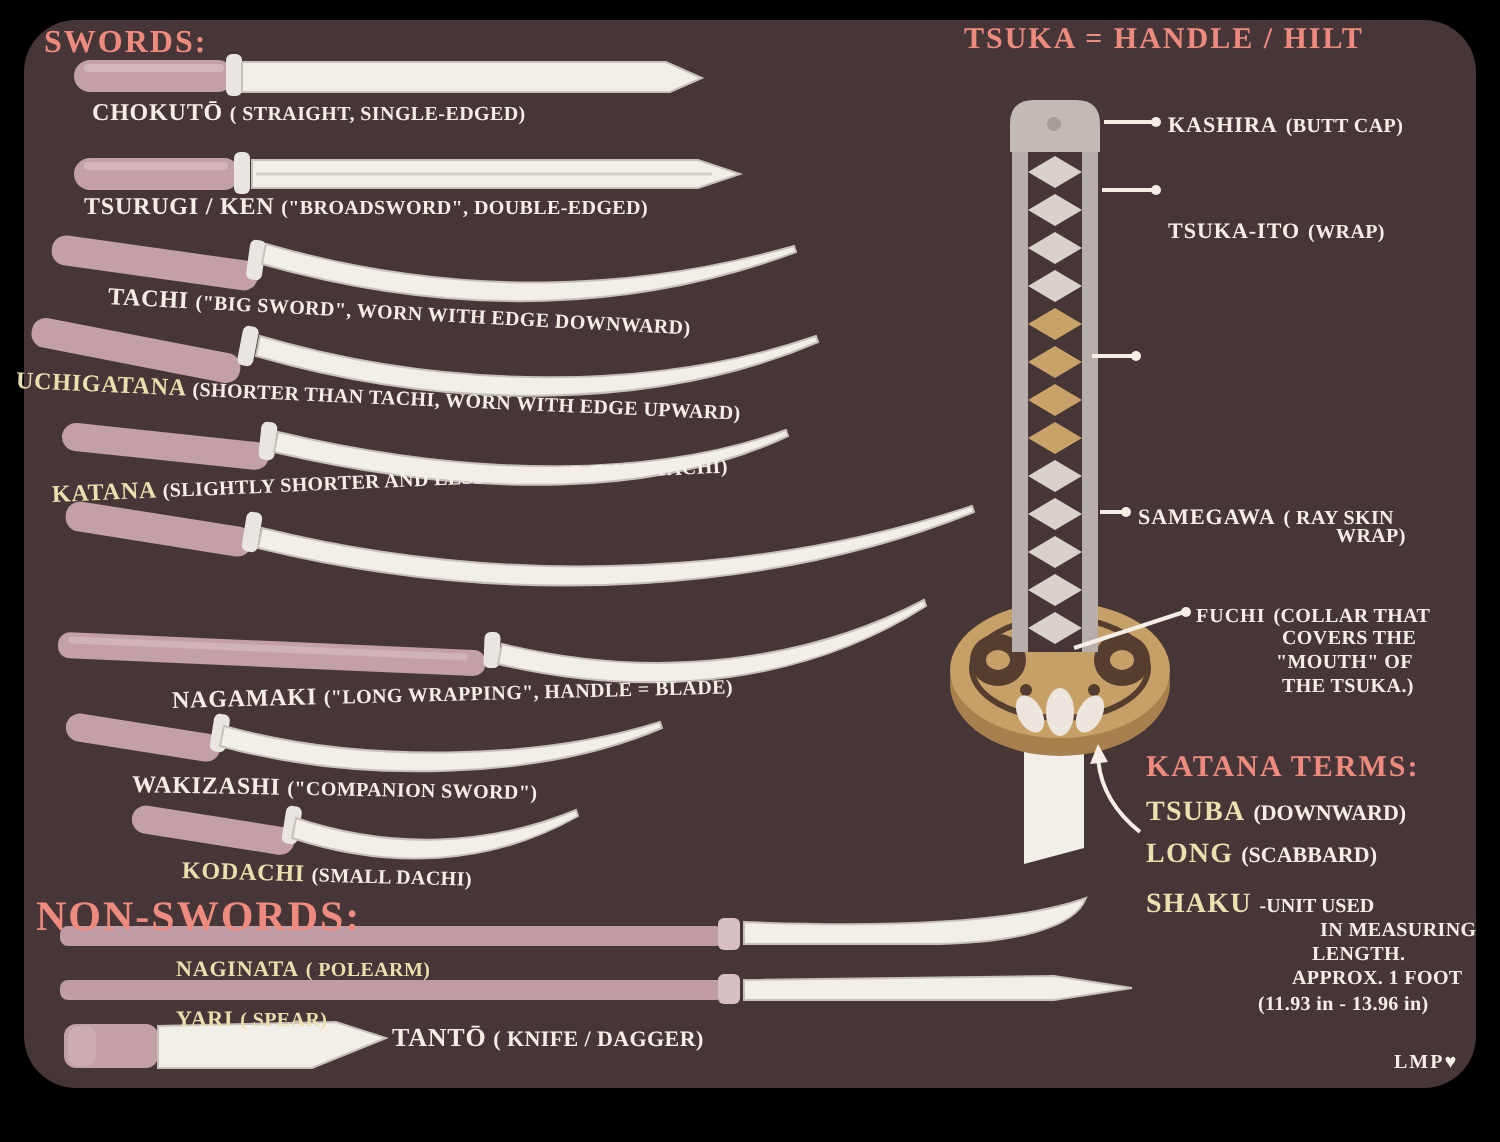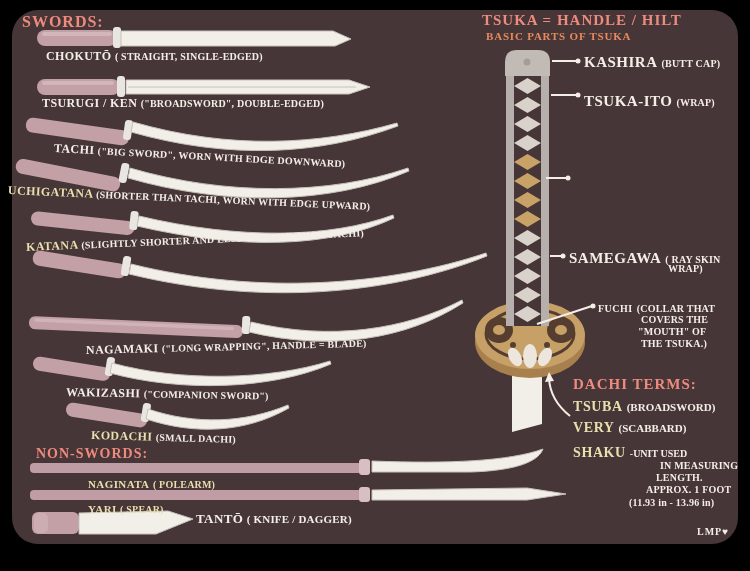--- a/index.html
+++ b/index.html
@@ -11,21 +11,21 @@
   .lbl{position:absolute;white-space:nowrap;font-weight:bold;font-size:12px;color:#f4eee6;
        letter-spacing:.4px;transform-origin:left center;line-height:1.05;}
   .lbl .nm{font-size:12px;}
   .lbl .ds{font-size:10px;letter-spacing:.2px;}
   .big .nm{font-size:13px;}
   .big .ds{font-size:11px;}
   .yellow{color:#eadfae;}
   .hdr{position:absolute;white-space:nowrap;font-weight:bold;font-size:16px;color:#ee8a7e;letter-spacing:1px;}
   .subhdr{position:absolute;white-space:nowrap;font-weight:bold;font-size:11px;color:#e8895e;letter-spacing:.8px;}
   .part{position:absolute;white-space:nowrap;font-weight:bold;color:#f4eee6;}
-  .part .pn{font-size:15px;letter-spacing:.5px;}
+  .part .pn{font-size:11px;letter-spacing:.5px;}
   .part .pd{font-size:10px;letter-spacing:.2px;}
   .sub{position:absolute;white-space:nowrap;font-weight:bold;font-size:10px;color:#f4eee6;letter-spacing:.2px;}
   .term{position:absolute;white-space:nowrap;font-weight:bold;}
   .term .tn{font-size:14px;color:#eadfae;letter-spacing:.6px;}
   .term .td{font-size:11px;color:#f4eee6;}
   .credit{position:absolute;font-weight:bold;font-size:10px;color:#f4eee6;letter-spacing:1px;}
 </style>
 </head>
 <body>
 
@@ -200,68 +200,67 @@
   </div>
   <div class="lbl" style="left:66px;top:386px;transform:rotate(1deg)">
     <span class="nm">WAKIZASHI</span>
     <span class="ds">("COMPANION SWORD")</span>
   </div>
   <div class="lbl" style="left:91px;top:429px;transform:rotate(1.5deg)">
     <span class="nm yellow">KODACHI</span>
     <span class="ds">(SMALL DACHI)</span>
   </div>
 
-  <div class="hdr" style="left:36px;top:446px;font-size:14px">NON-SWORDS:</div>
+  <div class="hdr" style="left:18px;top:446px;font-size:21px">NON-SWORDS:</div>
 
   <div class="lbl" style="left:88px;top:478px">
     <span class="nm yellow" style="font-size:11px">NAGINATA</span>
     <span class="ds yellow">( POLEARM)</span>
   </div>
   <div class="lbl" style="left:88px;top:503px">
     <span class="nm yellow" style="font-size:11px">YARI</span>
     <span class="ds yellow">( SPEAR)</span>
   </div>
   <div class="lbl big" style="left:196px;top:512px">
     <span class="nm">TANTŌ</span>
     <span class="ds">( KNIFE / DAGGER)</span>
   </div>
 
   <div class="hdr" style="left:482px;top:12px;font-size:15px">TSUKA = HANDLE / HILT</div>
-  <div class="subhdr" style="left:486px;top:30px">BASIC PARTS OF TSUKA</div>
 
   <div class="part" style="left:584px;top:53px">
     <span class="pn">KASHIRA</span>
     <span class="pd">(BUTT CAP)</span>
   </div>
-  <div class="part" style="left:584px;top:92px">
+  <div class="part" style="left:584px;top:106px">
     <span class="pn">TSUKA-ITO</span>
     <span class="pd">(WRAP)</span>
   </div>
   <div class="part" style="left:569px;top:249px">
     <span class="pn">SAMEGAWA</span>
     <span class="pd">( RAY SKIN</span>
   </div>
   <div class="sub" style="left:668px;top:263px">WRAP)</div>
 
   <div class="part" style="left:598px;top:298px">
     <span class="pn" style="font-size:10px">FUCHI</span>
     <span class="pd">(COLLAR THAT</span>
   </div>
   <div class="sub" style="left:641px;top:314px">COVERS THE</div>
   <div class="sub" style="left:638px;top:326px">"MOUTH" OF</div>
   <div class="sub" style="left:641px;top:338px">THE TSUKA.)</div>
 
-  <div class="hdr" style="left:573px;top:376px;font-size:15px">DACHI TERMS:</div>
+  <div class="hdr" style="left:573px;top:376px;font-size:15px">KATANA TERMS:</div>
 
   <div class="term" style="left:573px;top:397px">
     <span class="tn">TSUBA</span>
-    <span class="td">(BROADSWORD)</span>
+    <span class="td">(DOWNWARD)</span>
   </div>
   <div class="term" style="left:573px;top:418px">
-    <span class="tn">VERY</span>
+    <span class="tn">LONG</span>
     <span class="td">(SCABBARD)</span>
   </div>
   <div class="term" style="left:573px;top:443px">
     <span class="tn">SHAKU</span>
     <span class="td" style="font-size:10px">-UNIT USED</span>
   </div>
   <div class="sub" style="left:660px;top:460px">IN MEASURING</div>
   <div class="sub" style="left:656px;top:472px">LENGTH.</div>
   <div class="sub" style="left:646px;top:484px">APPROX. 1 FOOT</div>
   <div class="sub" style="left:629px;top:497px">(11.93 in - 13.96 in)</div>

